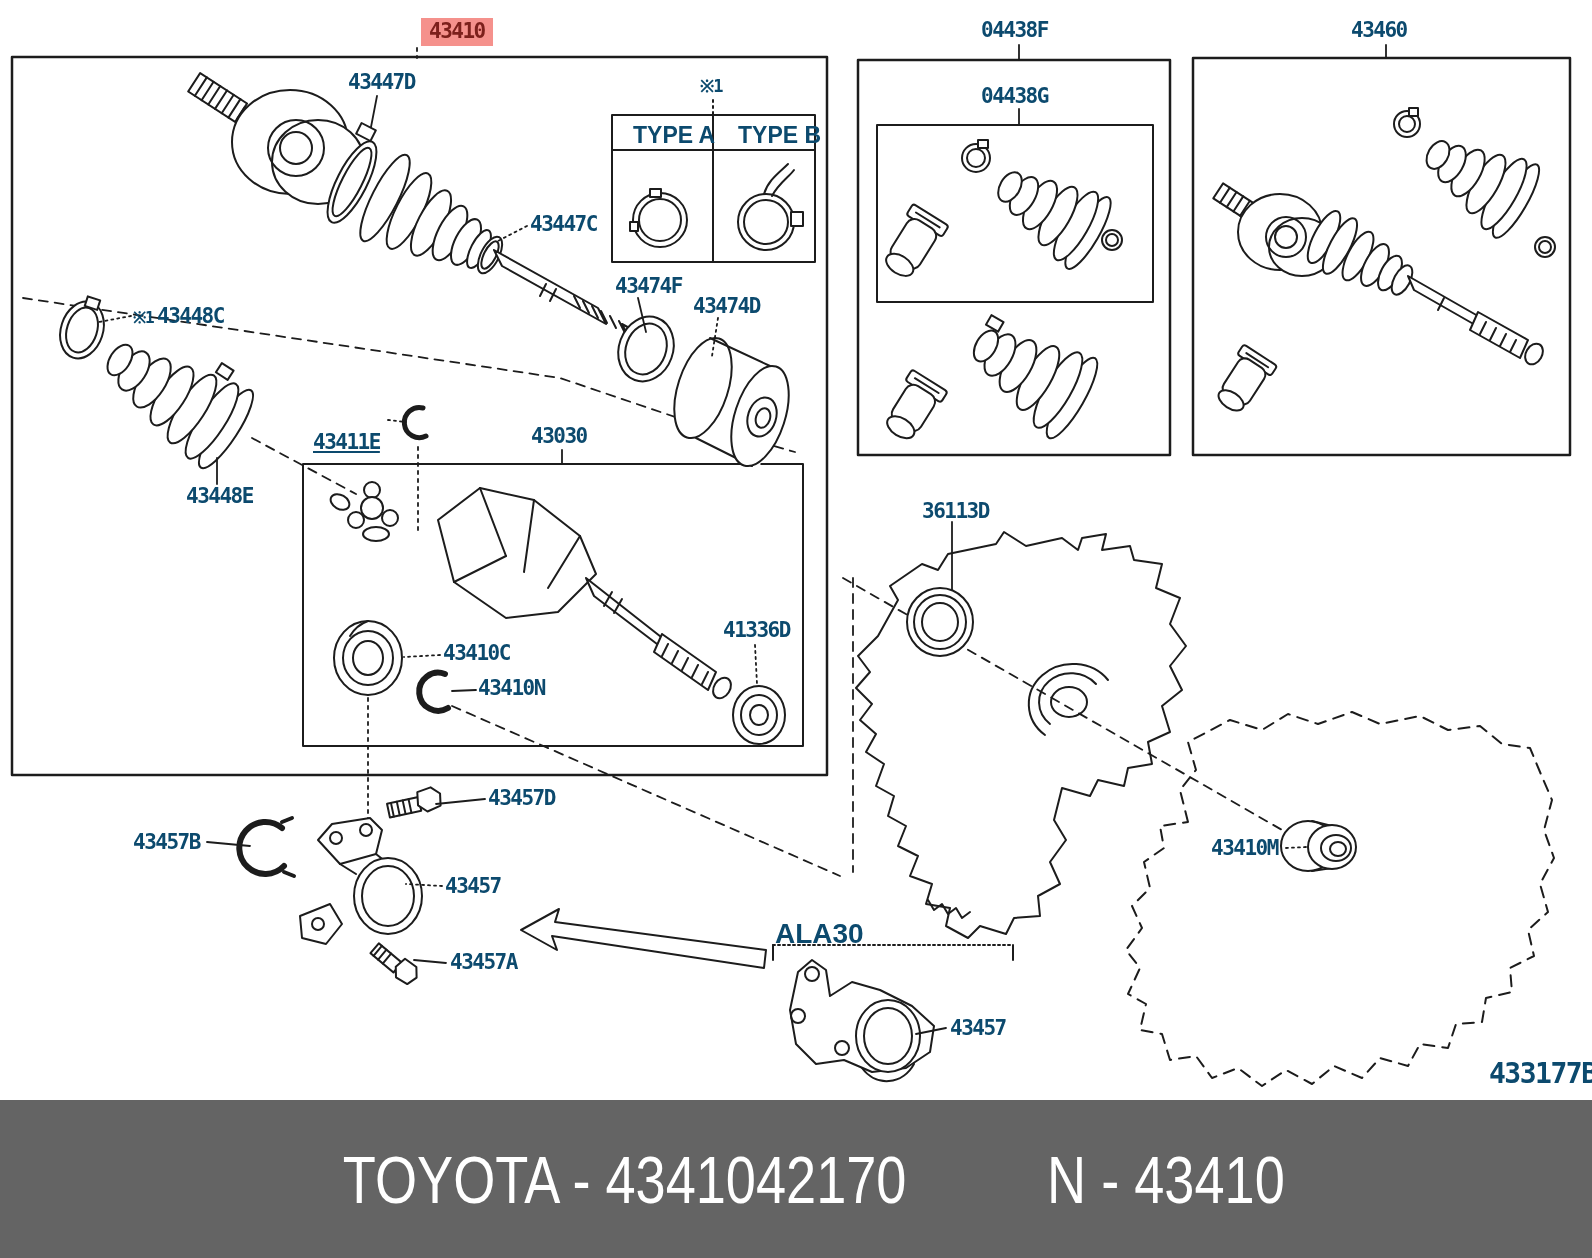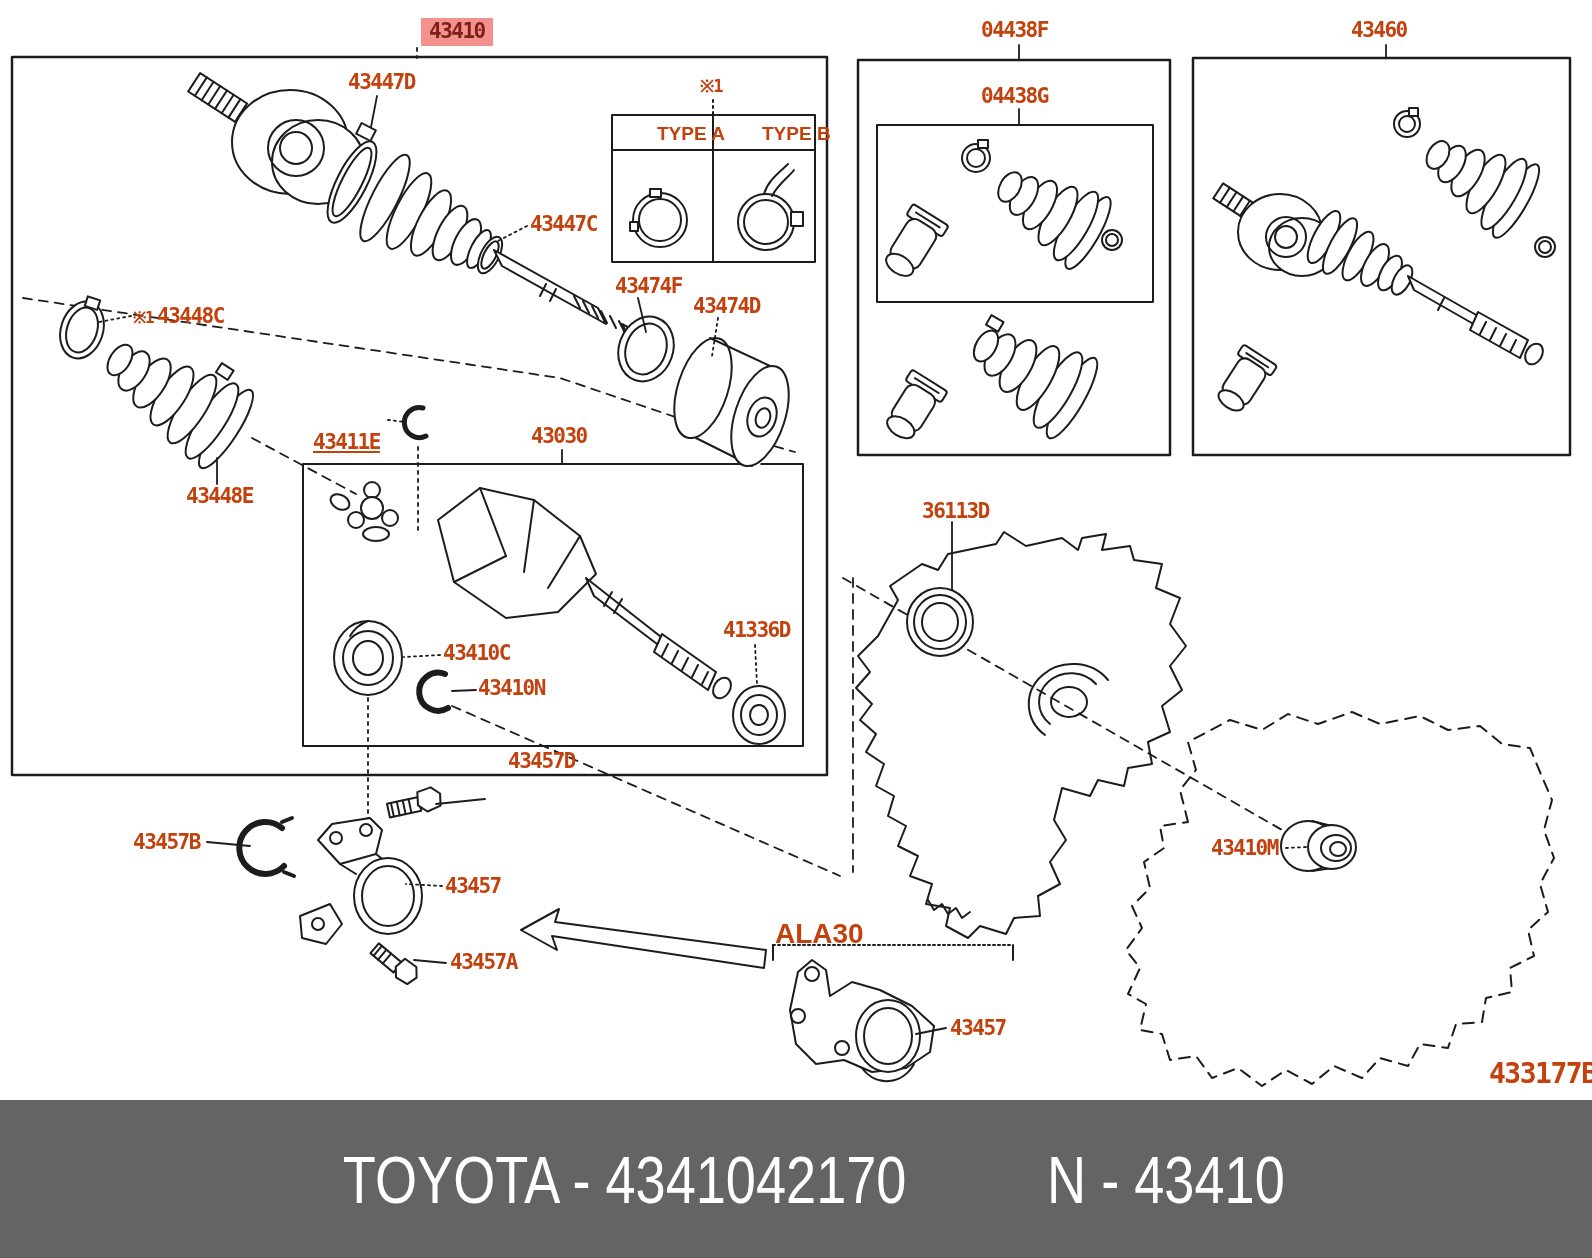--- a/index.html
+++ b/index.html
@@ -3,24 +3,24 @@
 <meta charset="utf-8">
 <style>
   :root{
     --highlight_bg:#f5918c; --highlight_fg:#7c201b;
     --line:#1c1c1c; --banner_bg:#646464; --banner_fg:#ffffff; --paper:#ffffff;
   }
   html,body{margin:0;padding:0;background:#fff;}
   .stage{position:relative;width:1592px;height:1258px;background:var(--paper);overflow:hidden;
          font-family:"DejaVu Sans Mono",monospace;}
   .art{position:absolute;left:0;top:0;color:var(--line);}
-  .co{position:absolute;font:bold 21px "DejaVu Sans Mono",monospace;color:#c2410c;
+  .co{position:absolute;font:bold 21px "DejaVu Sans Mono",monospace;color:#0c4a6e;
       white-space:nowrap;letter-spacing:-1.5px;line-height:1;}
   .co-small{font-size:17px;letter-spacing:-1px;}
-  .co-sans{font-family:"Liberation Sans",sans-serif;letter-spacing:0;font-size:19px;margin-left:24px;}
+  .co-sans{font-family:"Liberation Sans",sans-serif;letter-spacing:0;font-size:23px;}
   .hl{background:var(--highlight_bg);color:var(--highlight_fg);padding:3px 8px 4px 8px;}
   .note{font-size:16px;margin-right:4px;}
   .banner{position:absolute;left:0;top:1100px;width:1592px;height:160px;background:var(--banner_bg);
           display:flex;align-items:center;justify-content:center;gap:52px;}
   .banner span{font-family:"Liberation Sans",sans-serif;font-size:66px;color:var(--banner_fg);
                transform:scaleX(0.82);transform-origin:center;white-space:nowrap;}
 </style>
 </head>
 <body>
 
@@ -403,21 +403,21 @@
 <div class="co" style="left:313px;top:432px;text-decoration:underline;">43411E</div>
 <div class="co" style="left:531px;top:426px;">43030</div>
 <div class="co" style="left:443px;top:643px;">43410C</div>
 <div class="co" style="left:478px;top:678px;">43410N</div>
 <div class="co" style="left:723px;top:620px;">41336D</div>
 <div class="co" style="left:981px;top:20px;">04438F</div>
 <div class="co" style="left:981px;top:86px;">04438G</div>
 <div class="co" style="left:1351px;top:20px;">43460</div>
 <div class="co" style="left:922px;top:501px;">36113D</div>
 <div class="co" style="left:1211px;top:838px;text-align:right;">43410M</div>
-<div class="co" style="left:488px;top:751px;margin-left:20px;">43457D</div>
+<div class="co" style="left:488px;top:788px;">43457D</div>
 <div class="co" style="left:133px;top:832px;">43457B</div>
 <div class="co" style="left:445px;top:876px;">43457</div>
 <div class="co" style="left:450px;top:952px;">43457A</div>
 <div class="co" style="left:775px;top:920px;font-family:'Liberation Sans',sans-serif;letter-spacing:0;font-size:28px;">ALA30</div>
 <div class="co" style="left:950px;top:1018px;">43457</div>
 <div class="co" style="left:1489px;top:1060px;font-size:28px;">433177B</div>
 
 <div class="banner">
   <span>TOYOTA - 4341042170</span>
   <span>N - 43410</span>

